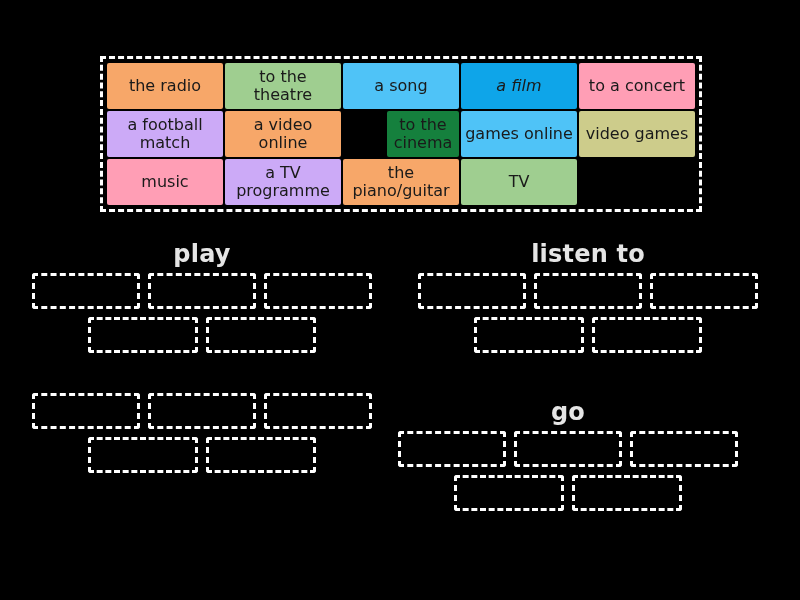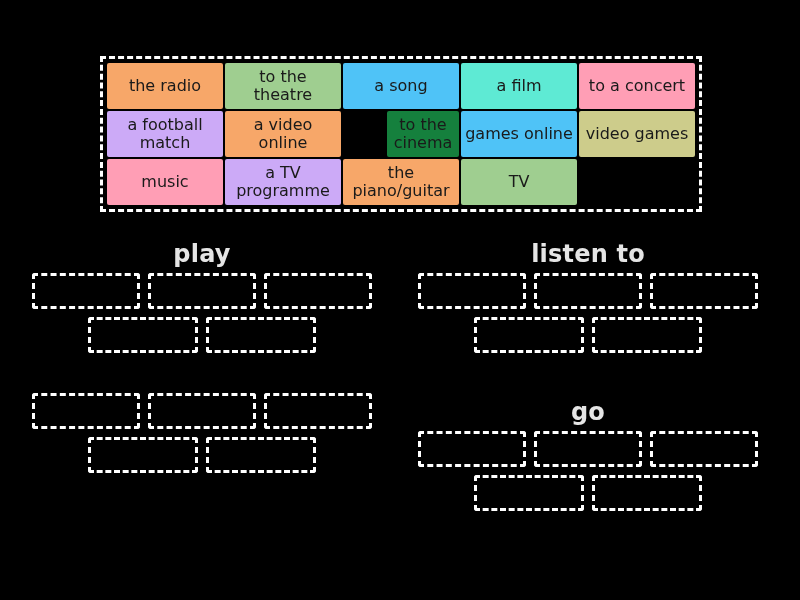--- a/index.html
+++ b/index.html
@@ -61,21 +61,21 @@
   
   .group {
     position: absolute;
     width: 360px;
     height: 155px;
   }
 
   #group-play      { left: 22px;  top: 235px; }
   #group-listen-to { left: 408px; top: 235px; }
   #group-watch     { left: 22px;  top: 393px; }
-  #group-go        { left: 408px; top: 393px; }
+  #group-go        { left: 388px; top: 393px; }
 
   .group-title {
     text-align: center;
     color: #e5e5e5;
     font-size: 24px;
     font-weight: bold;
     height: 38px;
     line-height: 38px;
     letter-spacing: 0.2px;
   }
@@ -104,21 +104,21 @@
   .slot-row-2 .slot { width: 110px; }
 </style>
 </head>
 <body>
 
 <div id="word-bank">
   <div id="word-bank-grid">
       <div class="tile" style="background: rgb(247, 167, 105);">the radio</div>
       <div class="tile" style="background: rgb(159, 206, 144);">to the theatre</div>
       <div class="tile" style="background: rgb(79, 195, 247);">a song</div>
-      <div class="tile" style="background: #5eead4;">a film</div>
+      <div class="tile" style="background: #0ea5e9; font-style: italic;">a film</div>
       <div class="tile" style="background: rgb(255, 158, 181);">to a concert</div>
       <div class="tile" style="background: rgb(204, 170, 247);">a football match</div>
       <div class="tile" style="background: rgb(247, 167, 105);">a video online</div>
       <div class="tile" style="background: #15803d; margin-left: 44px;">to the cinema</div>
       <div class="tile" style="background: rgb(79, 195, 247);">games online</div>
       <div class="tile" style="background: rgb(205, 204, 139);">video games</div>
       <div class="tile" style="background: rgb(255, 158, 181);">music</div>
       <div class="tile" style="background: rgb(204, 170, 247);">a TV programme</div>
       <div class="tile" style="background: rgb(247, 167, 105);">the piano/guitar</div>
       <div class="tile" style="background: rgb(159, 206, 144);">TV</div>

